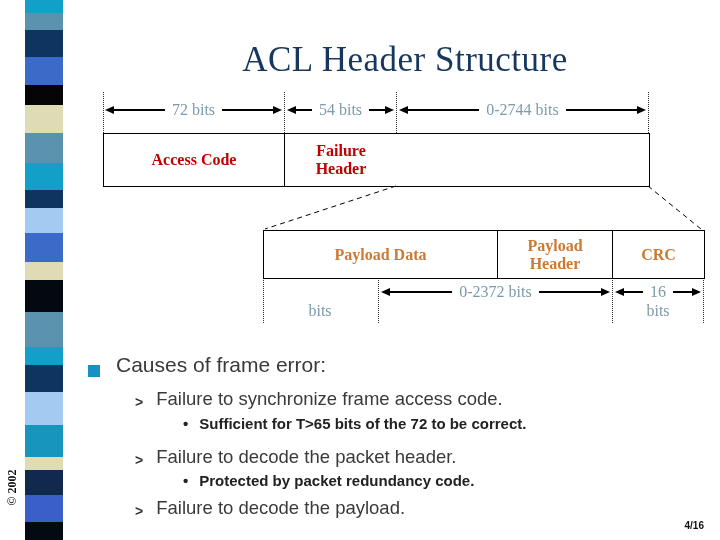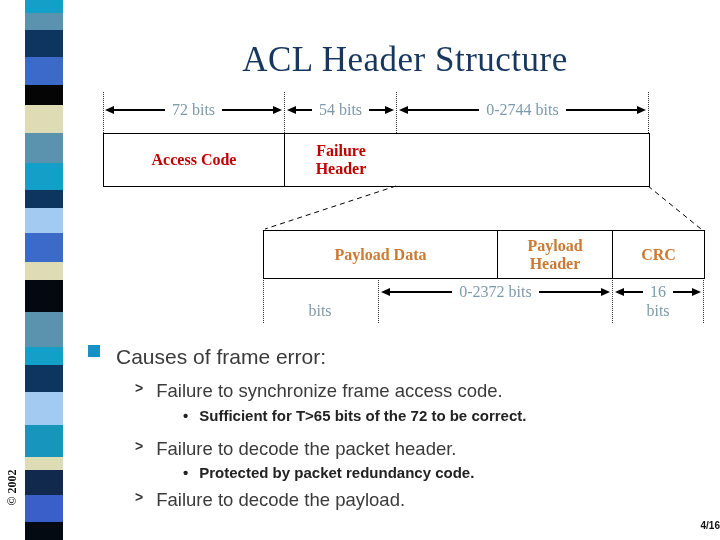--- a/index.html
+++ b/index.html
@@ -37,29 +37,29 @@
   .ptable .cell{display:flex;align-items:center;justify-content:center;text-align:center;
                 border-right:1px solid #000;font:bold 16px "Liberation Serif",serif;
                 line-height:1.12;padding:0 10px;box-sizing:border-box;}
   .ptable .cell:last-child{border-right:none;}
   .t1 .cell{color:var(--c-packet);}
   .t2 .cell{color:var(--c-payload);}
 
   .dashes{position:absolute;left:0;top:0;pointer-events:none;}
 
   
-  .row{position:absolute;display:flex;align-items:flex-start;}
+  .row{position:absolute;display:flex;align-items:flex-end;margin-top:8px;}
   .row .sq{width:12px;height:12px;background:var(--c-bullet_square);margin-right:16px;flex:none;}
   .row.l1{left:88px;font-size:21px;color:var(--c-body);}
   .row.l2{left:135px;font-size:18.5px;color:var(--c-body);}
   .row.l2 .arr{font:bold 14px "Liberation Sans",sans-serif;color:#333;margin-right:13px;}
   .row.l3{left:183px;font:bold 15px "Liberation Sans",sans-serif;color:#222;}
   .row.l3 .dot{font-size:15px;margin-right:11px;}
 
-  .pagenum{position:absolute;right:0;bottom:9px;font:bold 10px "Liberation Sans",sans-serif;color:#111;}
+  .pagenum{position:absolute;right:16px;bottom:9px;font:bold 10px "Liberation Sans",sans-serif;color:#111;}
 </style>
 </head>
 <body>
 
 <div class="slide">
 
   <div id="ribbon">
       <div class="rblock" style="height: 13px; background: rgb(19, 160, 200);"></div>
       <div class="rblock" style="height: 17px; background: rgb(91, 146, 173);"></div>
       <div class="rblock" style="height: 27px; background: rgb(14, 53, 96);"></div>

